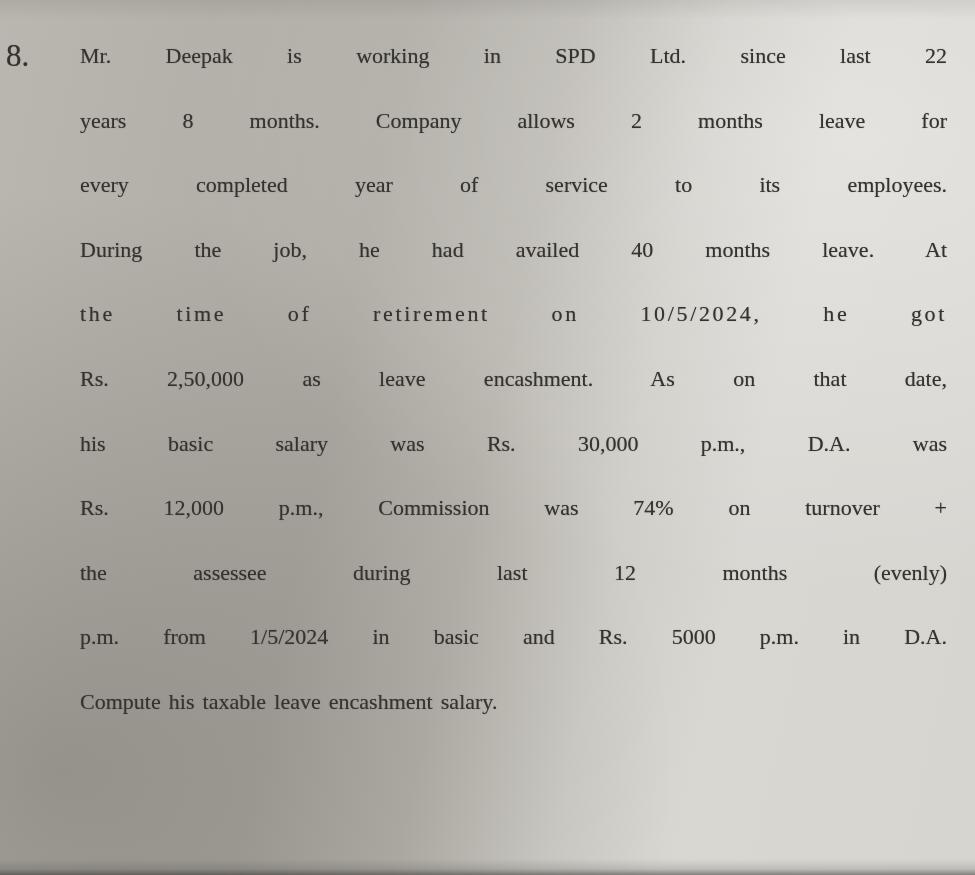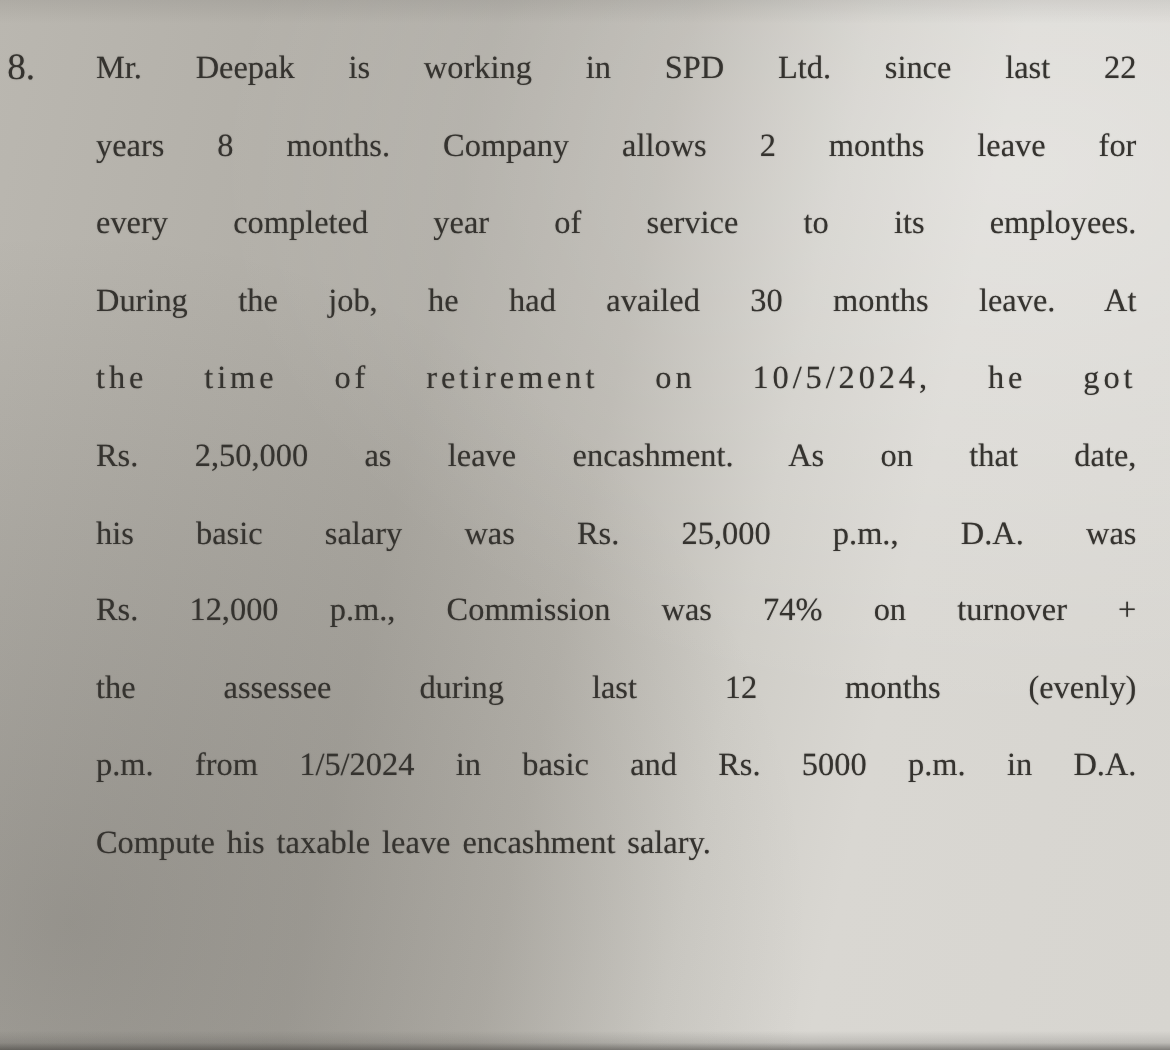--- a/index.html
+++ b/index.html
@@ -34,21 +34,21 @@
   }
   .text-block {
     position: absolute;
     left: 80px;
     right: 28px;
     top: 24px;
   }
   .line {
     height: 64.6px;
     line-height: 64.6px;
-    font-size: 27px;
+    font-size: 22px;
     text-align: justify;
     text-align-last: justify;
     text-shadow: 0 0 1px rgba(58,56,52,0.55);
   }
   
   .line.tracked {
     letter-spacing: 0.12em;
   }
   
   .line.last {
@@ -59,22 +59,22 @@
 </head>
 <body>
 
 <div class="page">
   <div class="qnum">8.</div>
 
   <div class="text-block">
     <div class="line">Mr. Deepak is working in SPD Ltd. since last 22</div>
     <div class="line">years 8 months. Company allows 2 months leave for</div>
     <div class="line">every completed year of service to its employees.</div>
-    <div class="line">During the job, he had availed 30 months leave. At</div>
+    <div class="line">During the job, he had availed 40 months leave. At</div>
     <div class="line tracked">the time of retirement on 10/5/2024, he got</div>
     <div class="line">Rs. 2,50,000 as leave encashment. As on that date,</div>
-    <div class="line">his basic salary was Rs. 25,000 p.m., D.A. was</div>
+    <div class="line">his basic salary was Rs. 30,000 p.m., D.A. was</div>
     <div class="line">Rs. 12,000 p.m., Commission was 74% on turnover +</div>
     <div class="line">the assessee during last 12 months (evenly)</div>
     <div class="line">p.m. from 1/5/2024 in basic and Rs. 5000 p.m. in D.A.</div>
     <div class="line last">Compute his taxable leave encashment salary.</div>
   </div>
 </div>
 
 </body></html>

